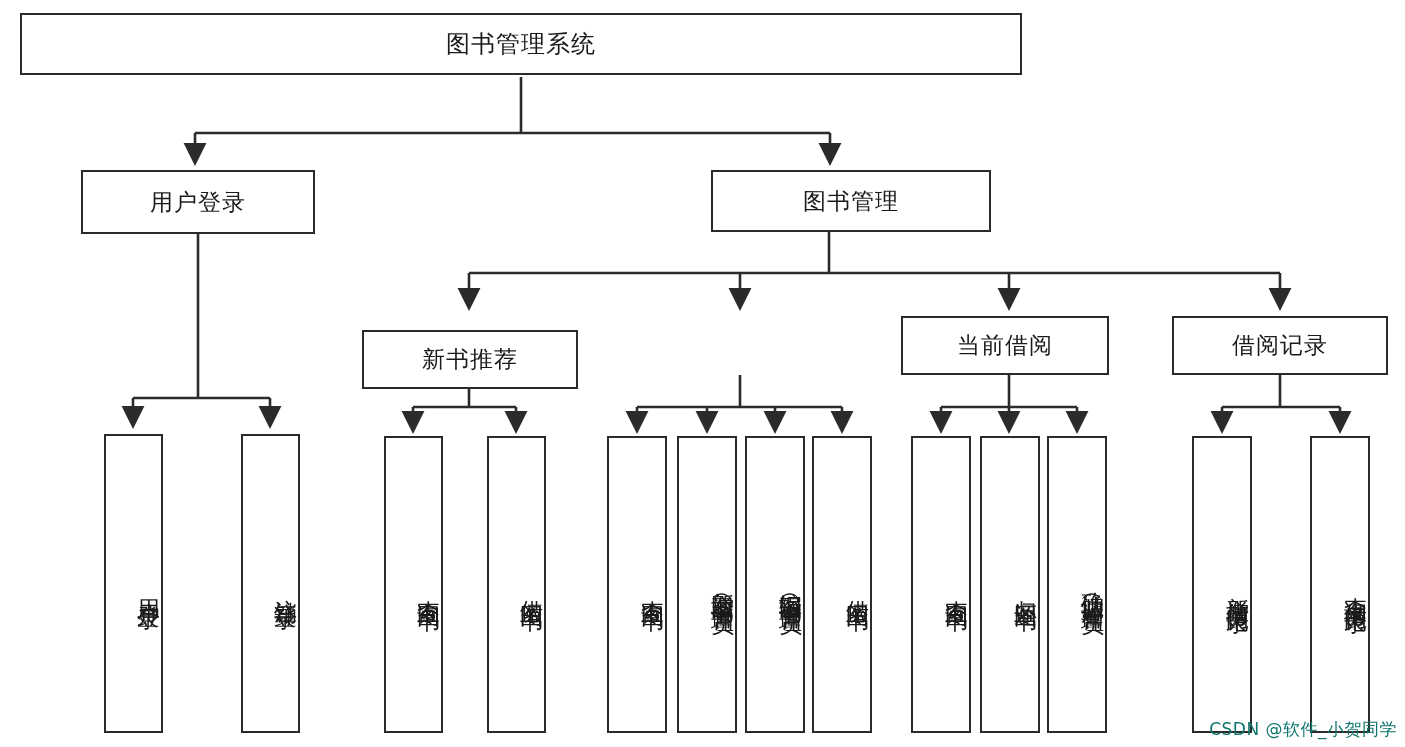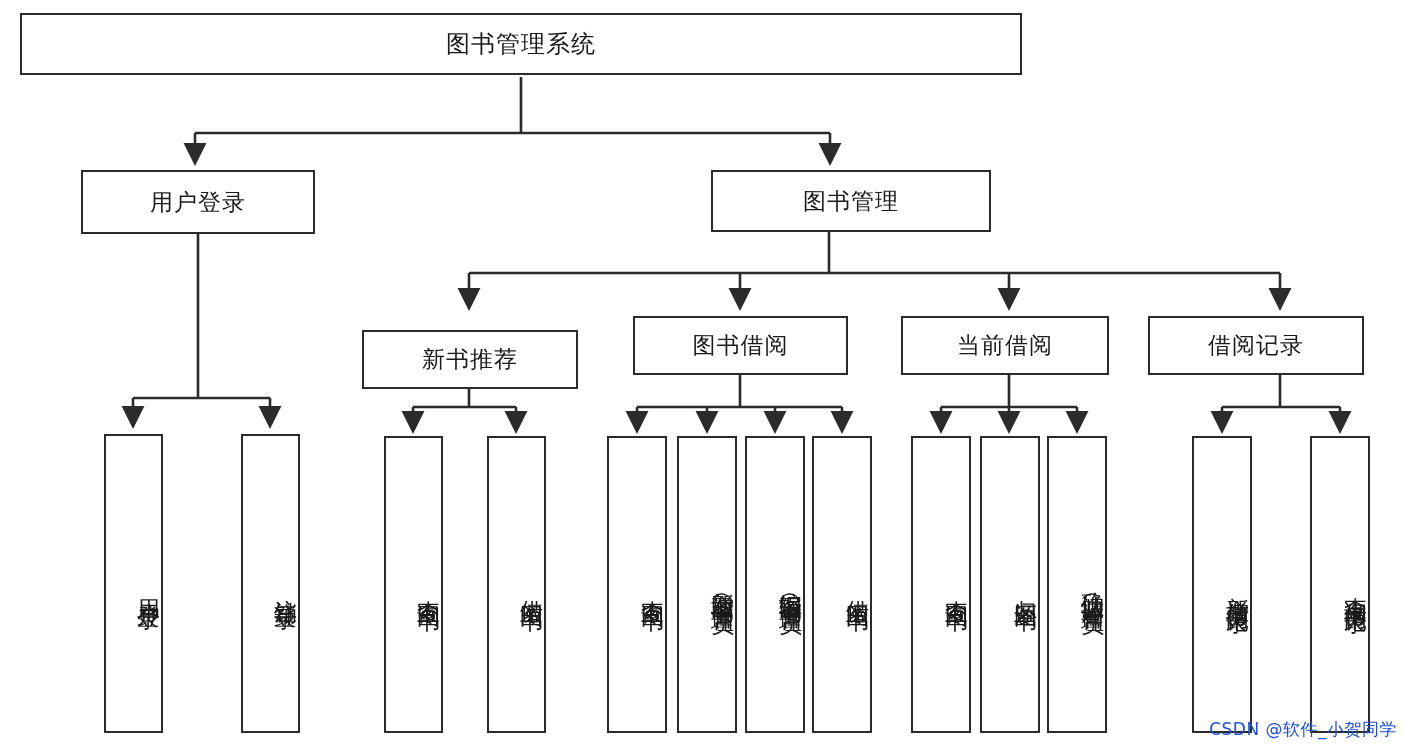--- a/index.html
+++ b/index.html
@@ -60,21 +60,21 @@
     text-orientation: upright;
   }
   .node.root {
     font-size: 24px;
   }
   .watermark {
     position: absolute;
     right: 8px;
     bottom: 6px;
     font-size: 17px;
-    color: #1d4ed8;
+    color: #0f766e;
     white-space: nowrap;
     z-index: 5;
     letter-spacing: 0.5px;
   }
 </style>
 </head>
 <body>
 
 <div id="canvas">
 
@@ -135,27 +135,24 @@
   <div class="node horiz" style="left:81px; top:170px; width:234px; height:64px;">
     <span class="label">用户登录</span>
   </div>
   <div class="node horiz" style="left:711px; top:170px; width:280px; height:62px;">
     <span class="label">图书管理</span>
   </div>
 
   <div class="node horiz" style="left:362px; top:330px; width:216px; height:59px;">
     <span class="label">新书推荐</span>
   </div>
-  <div class="node horiz" style="left:633px; top:316px; width:215px; height:59px;">
-    <span class="label">图书借阅</span>
-  </div>
   <div class="node horiz" style="left:901px; top:316px; width:208px; height:59px;">
     <span class="label">当前借阅</span>
   </div>
-  <div class="node horiz" style="left:1148px; top:316px; width:216px; height:59px;">
+  <div class="node horiz" style="left:1172px; top:316px; width:216px; height:59px;">
     <span class="label">借阅记录</span>
   </div>
 
   <div class="node vert" style="left:104px; top:434px; width:59px; height:299px;">
     <span class="label">用户登录</span>
   </div>
   <div class="node vert" style="left:241px; top:434px; width:59px; height:299px;">
     <span class="label">注销登录</span>
   </div>
 

